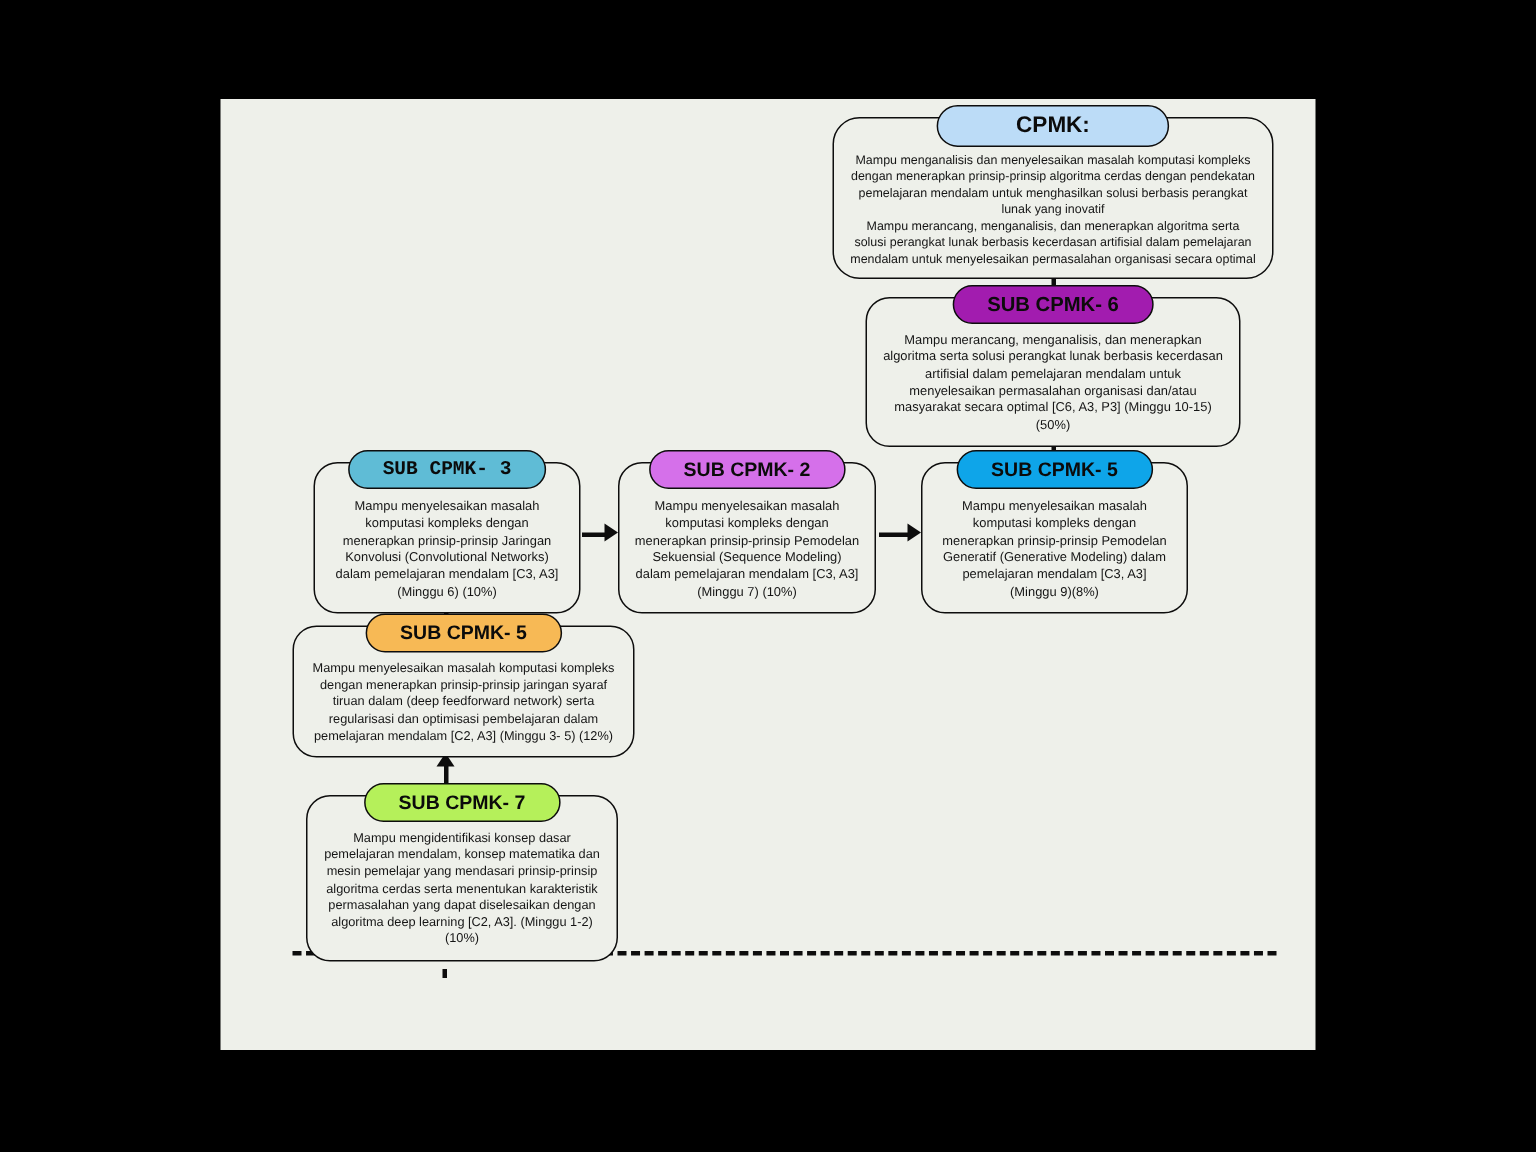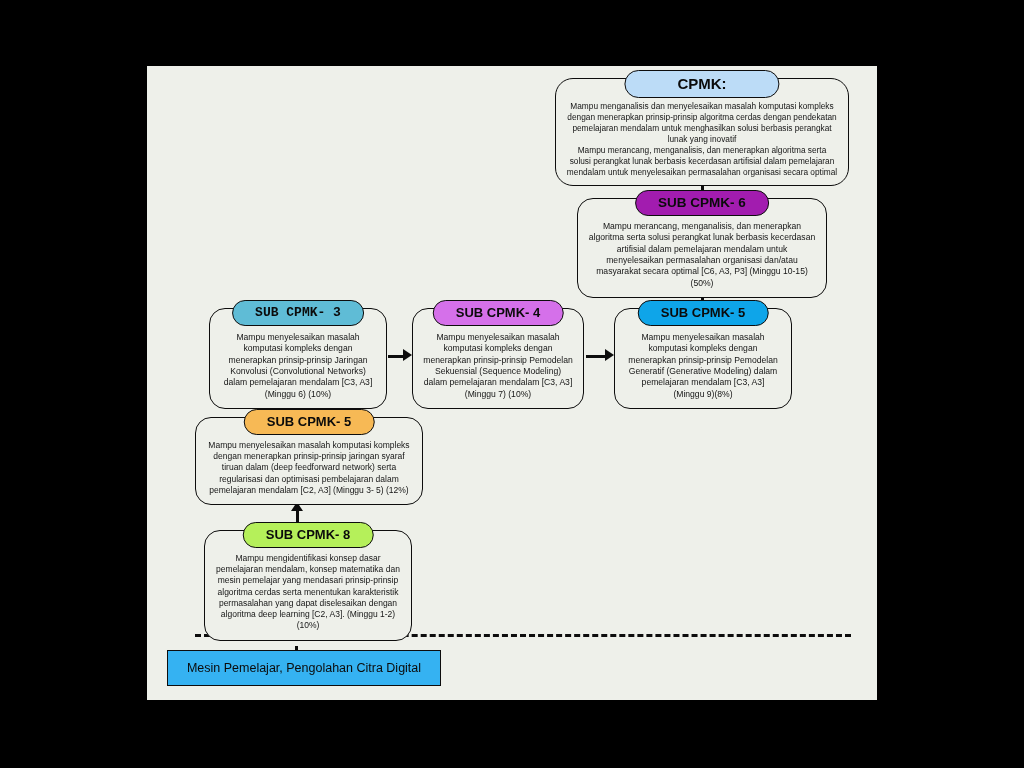--- a/index.html
+++ b/index.html
@@ -196,21 +196,21 @@
       <div class="node-pill" style="background:#5fbcd6;font-family:Liberation Mono, monospace;">
         <span>SUB CPMK- 3</span>
       </div>
     </div>
 
     <div class="node" id="node-s4">
       <div class="node-body">
         <span class="node-body-text">Mampu menyelesaikan masalah komputasi kompleks dengan menerapkan prinsip-prinsip Pemodelan Sekuensial (Sequence Modeling) dalam pemelajaran mendalam [C3, A3] (Minggu 7) (10%)</span>
       </div>
       <div class="node-pill" style="background:#d570ea;">
-        <span>SUB CPMK- 4</span>
+        <span>SUB CPMK- 2</span>
       </div>
     </div>
 
     <div class="node" id="node-s5">
       <div class="node-body">
         <span class="node-body-text">Mampu menyelesaikan masalah komputasi kompleks dengan menerapkan prinsip-prinsip Pemodelan Generatif (Generative Modeling) dalam pemelajaran mendalam [C3, A3] (Minggu 9)(8%)</span>
       </div>
       <div class="node-pill" style="background:#0ea5e9;">
         <span>SUB CPMK- 5</span>
       </div>
@@ -223,22 +223,19 @@
       <div class="node-pill" style="background:#f7b955;">
         <span>SUB CPMK- 5</span>
       </div>
     </div>
 
     <div class="node" id="node-s1">
       <div class="node-body">
         <span class="node-body-text">Mampu mengidentifikasi konsep dasar pemelajaran mendalam, konsep matematika dan mesin pemelajar yang mendasari prinsip-prinsip algoritma cerdas serta menentukan karakteristik permasalahan yang dapat diselesaikan dengan algoritma deep learning [C2, A3]. (Minggu 1-2) (10%)</span>
       </div>
       <div class="node-pill" style="background:#b5f05a;">
-        <span>SUB CPMK- 8</span>
-      </div>
-    </div>
-
-    <div id="node-prereq">
-      <span>Mesin Pemelajar, Pengolahan Citra Digital</span>
-    </div>
+        <span>SUB CPMK- 7</span>
+      </div>
+    </div>
+
 
   </div>
 </div>
 
 </body></html>

